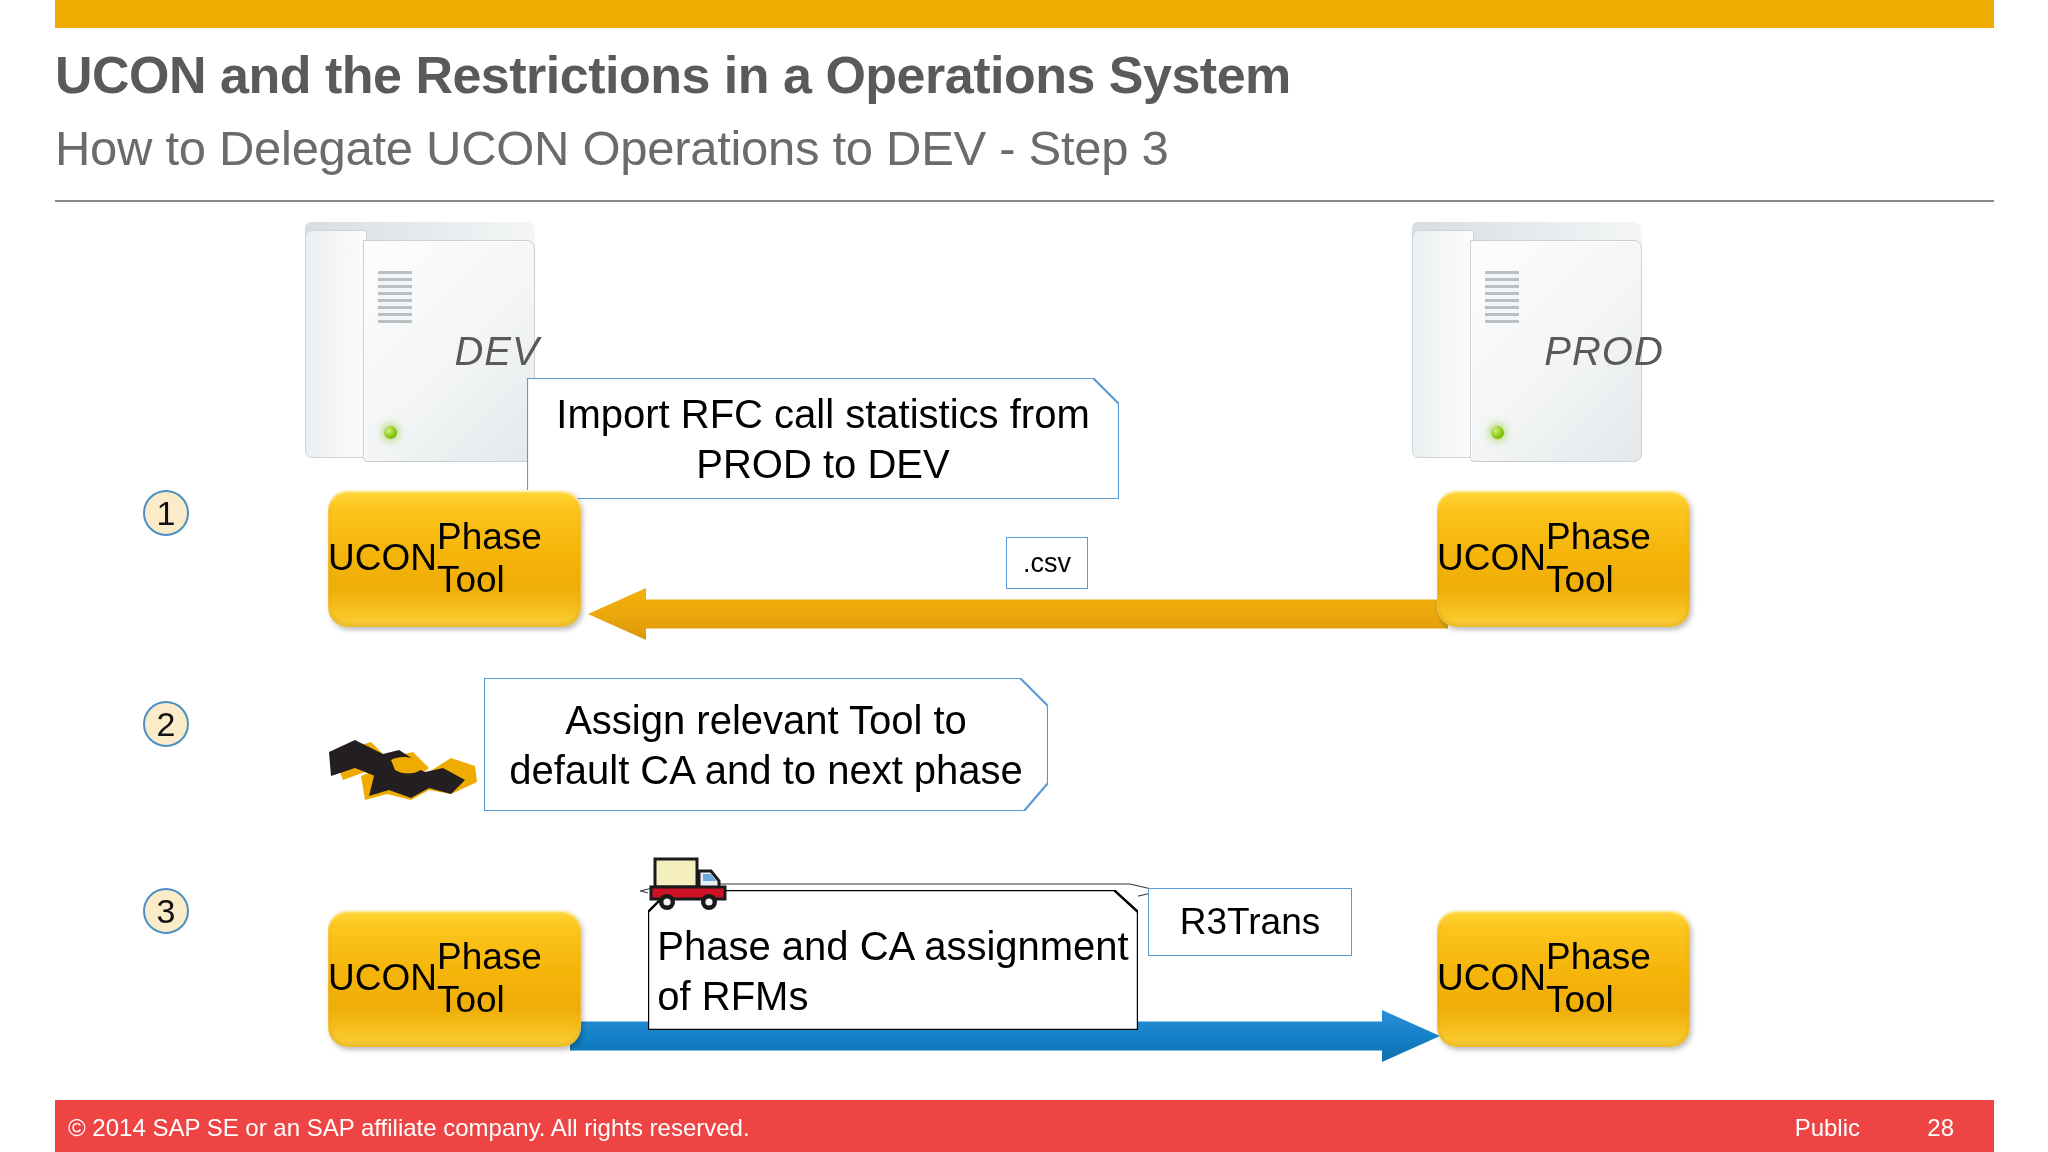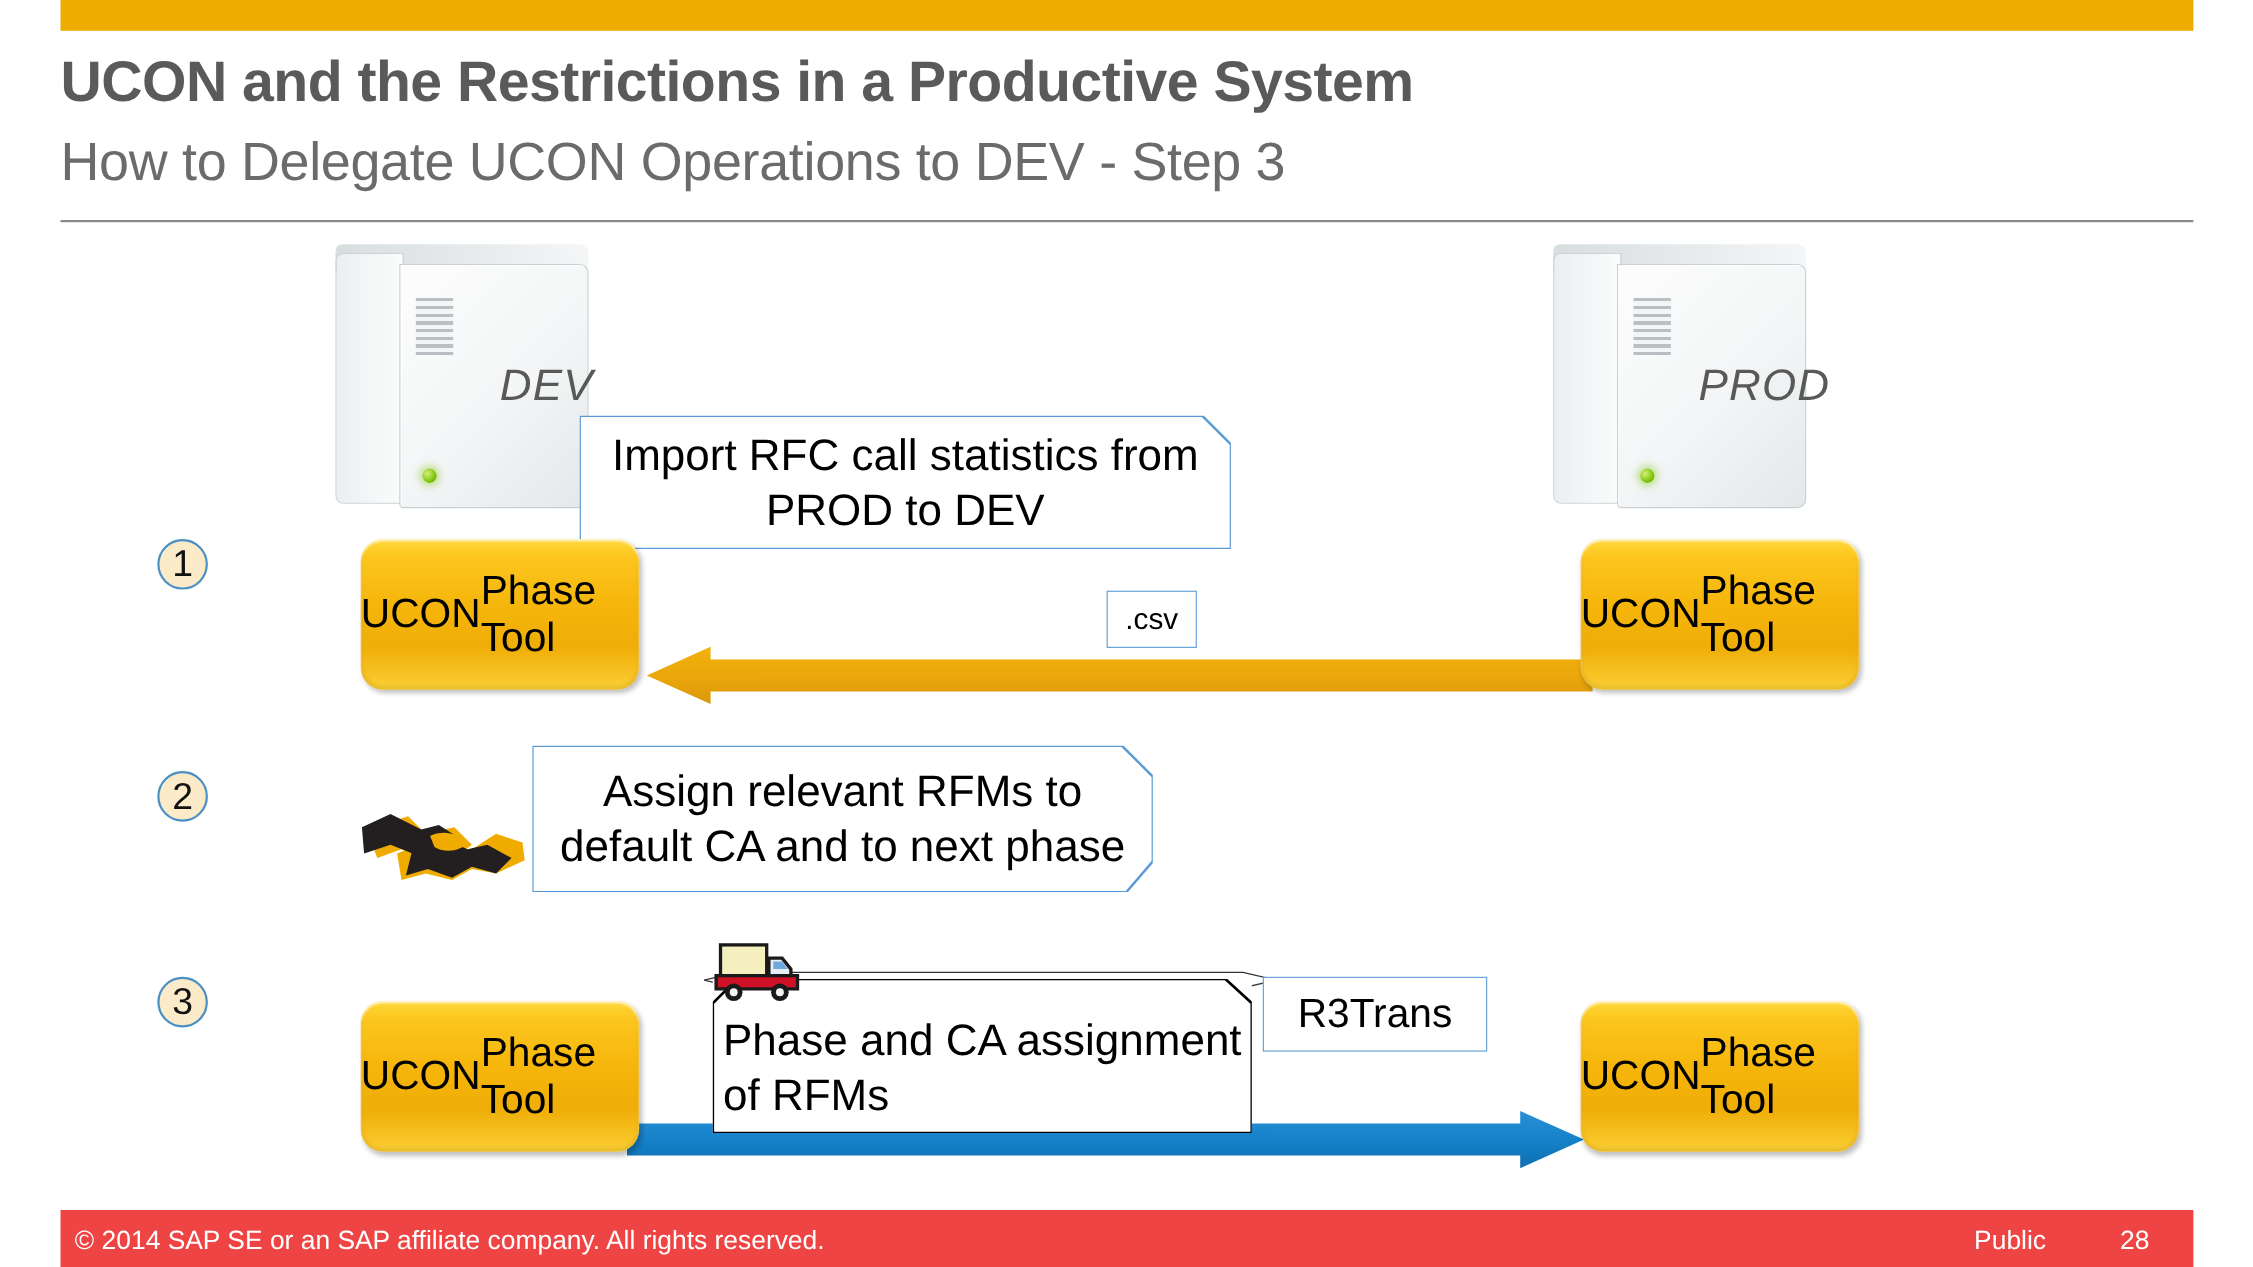--- a/index.html
+++ b/index.html
@@ -205,21 +205,21 @@
     font-size:24px; color:#ffffff;
   }
 </style>
 </head>
 <body>
 
 <div class="slide">
 
   <div class="top-bar"></div>
 
-  <div class="title">UCON and the Restrictions in a Productive System</div>
+  <div class="title">UCON and the Restrictions in a Operations System</div>
   <div class="subtitle">How to Delegate UCON Operations to DEV - Step 3</div>
   <div class="divider"></div>
 
   <div class="server" id="server-dev">
     <div class="top-face"></div>
     <div class="side"></div>
     <div class="front">
       <div class="vent"></div>
       <div class="led"></div>
     </div>
@@ -274,21 +274,21 @@
     <path d="M50 44 L78 34 L100 44 L118 40 L140 52 L126 66 L104 60
              L86 70 L64 62 L44 68 Z" fill="#231F20"></path>
     <path d="M66 32 C78 26 92 30 100 38 C94 46 80 48 70 42 Z" fill="#F0AB00"></path>
   </svg>
 
   <div class="callout" id="callout-assign">
     <svg class="shape" viewBox="0 0 564 133" preserveAspectRatio="none">
       <polygon points="0,0 536,0 564,28 564,105 540,133 0,133" fill="#ffffff" stroke="#5B9BD5" stroke-width="2.2" vector-effect="non-scaling-stroke"></polygon>
     </svg>
     <div class="txt">
-      <div>Assign relevant RFMs to</div>
+      <div>Assign relevant Tool to</div>
       <div>default CA and to next phase</div>
     </div>
   </div>
 
   <div class="arrow-right"></div>
 
   <div class="ucon-btn" id="ucon-dev-3">
     <span>UCON</span>
     <span>Phase Tool</span>
   </div>

